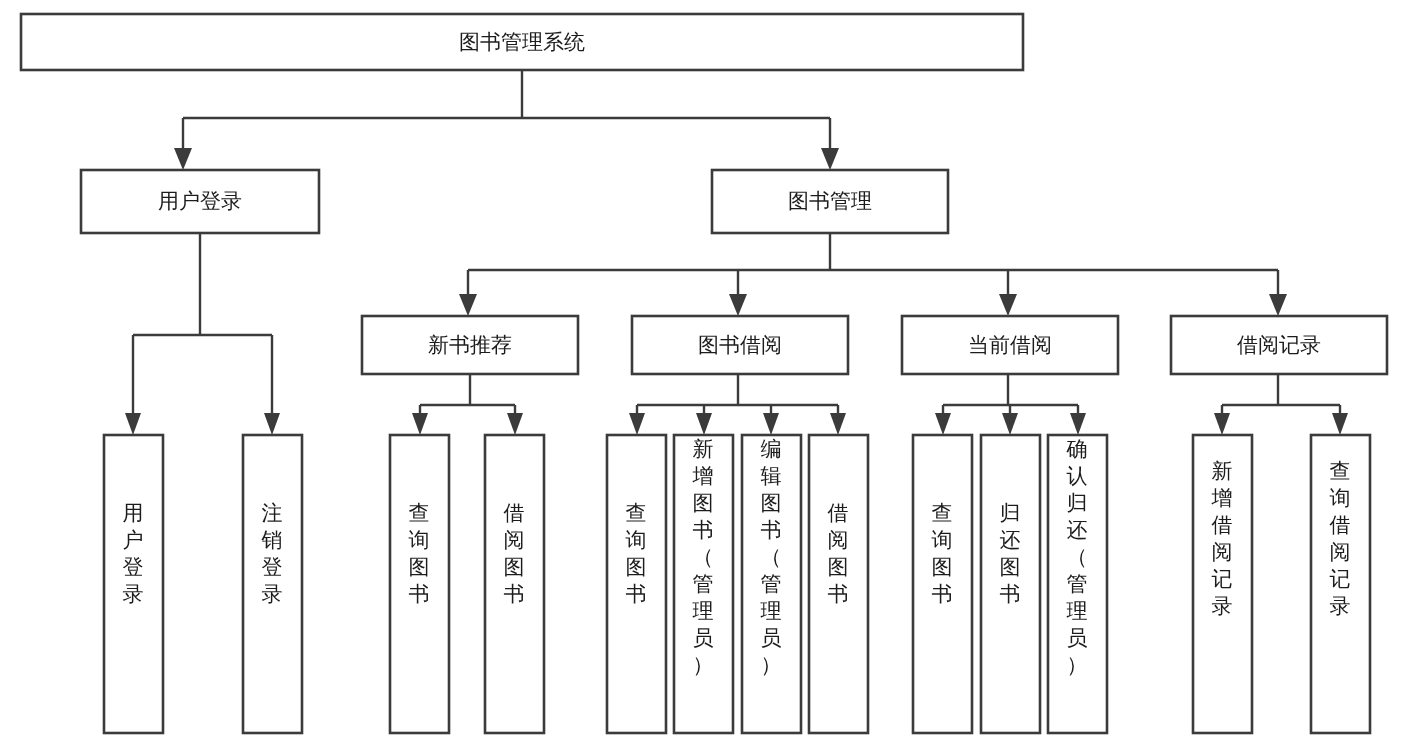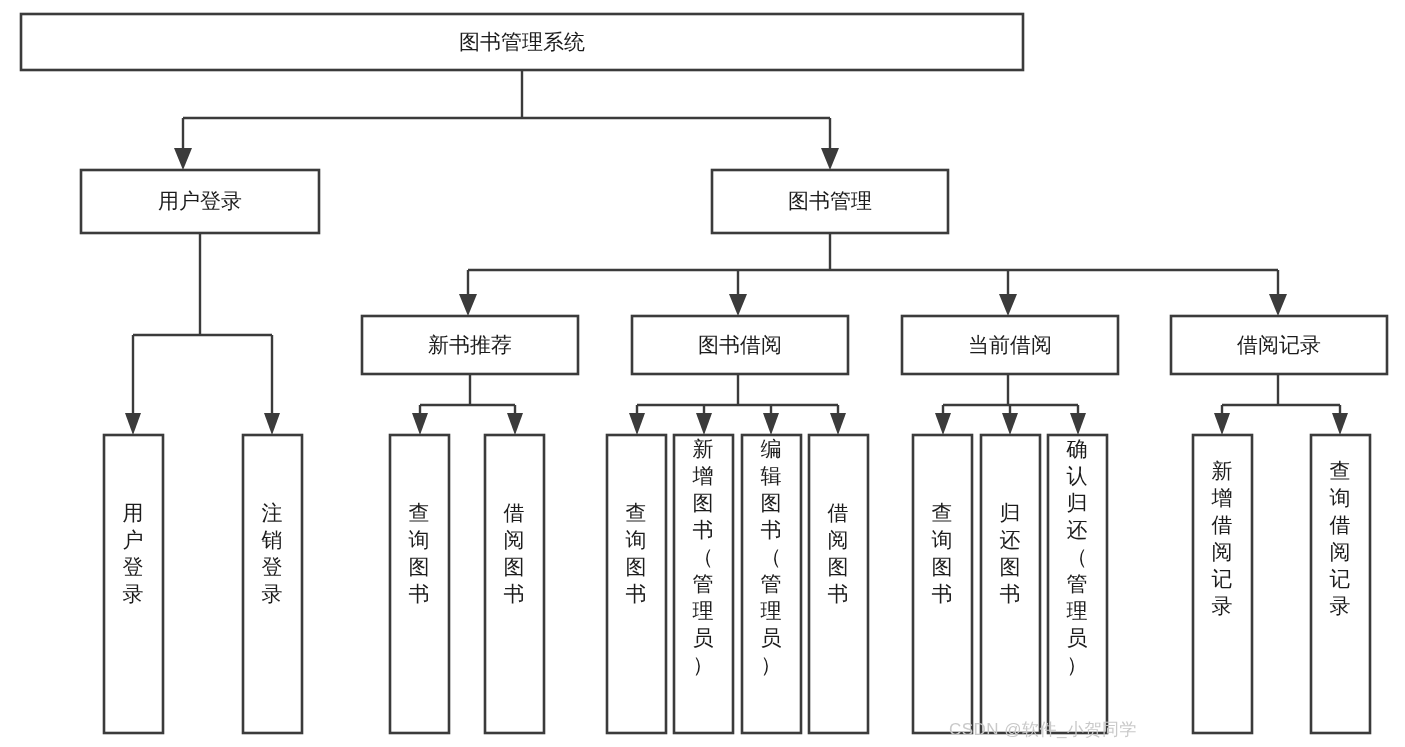--- a/index.html
+++ b/index.html
@@ -242,15 +242,14 @@
       <text class="node-label-v" x="1222" y="478"><tspan x="1222" y="478">新</tspan><tspan x="1222" y="505">增</tspan><tspan x="1222" y="532">借</tspan><tspan x="1222" y="559">阅</tspan><tspan x="1222" y="586">记</tspan><tspan x="1222" y="613">录</tspan></text>
     </g>
 
     <g>
       <rect class="node-box" x="1311" y="435" width="59" height="298"></rect>
       <text class="node-label-v" x="1340" y="478"><tspan x="1340" y="478">查</tspan><tspan x="1340" y="505">询</tspan><tspan x="1340" y="532">借</tspan><tspan x="1340" y="559">阅</tspan><tspan x="1340" y="586">记</tspan><tspan x="1340" y="613">录</tspan></text>
     </g>
 
   </svg>
 
-  <div class="watermark">CSDN @软件_小贺同学</div>
 
 </div>
 
 </body></html>

